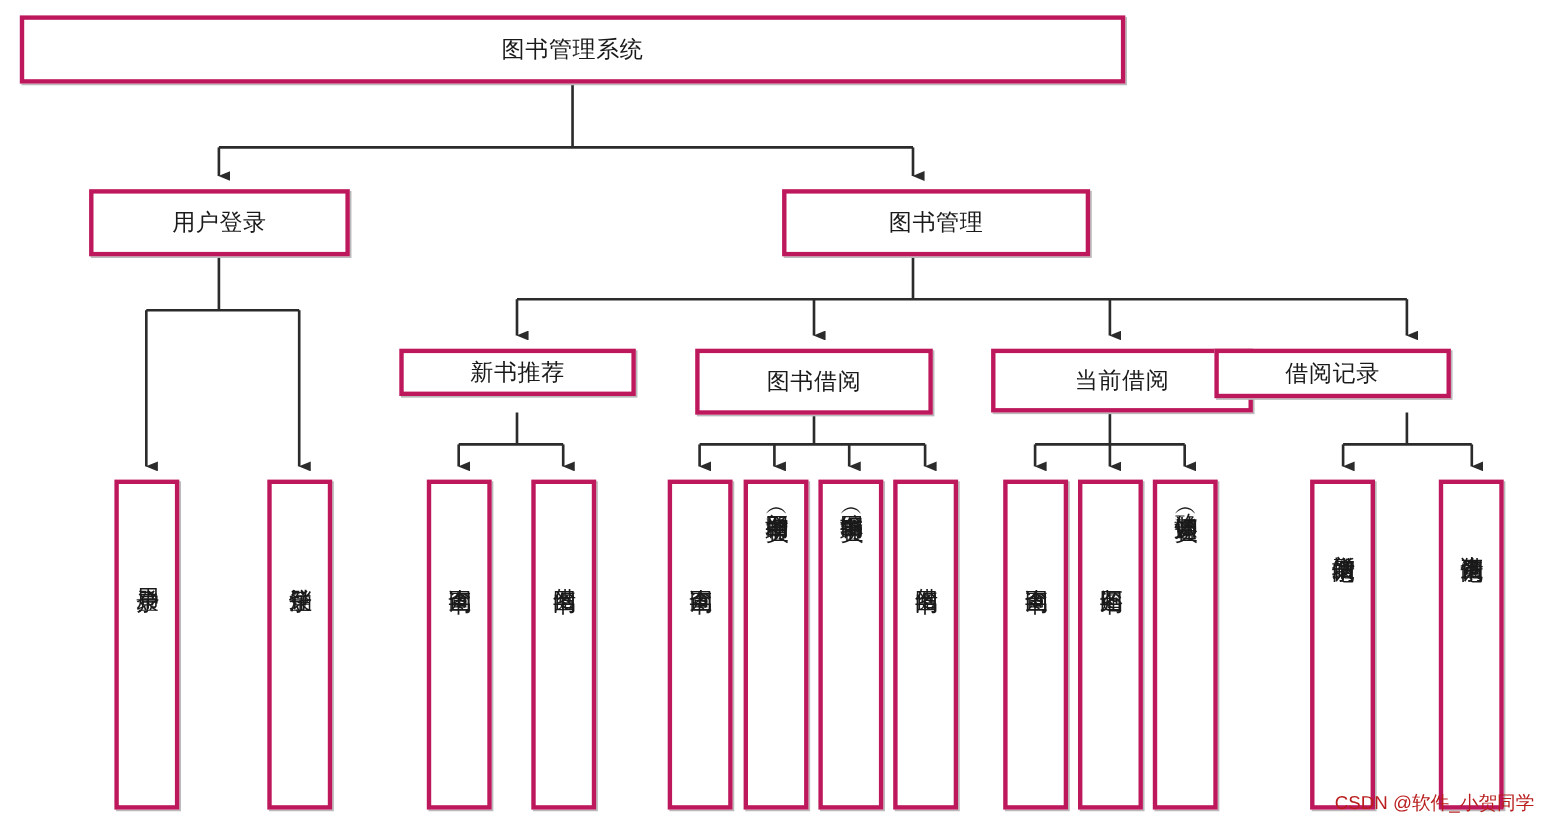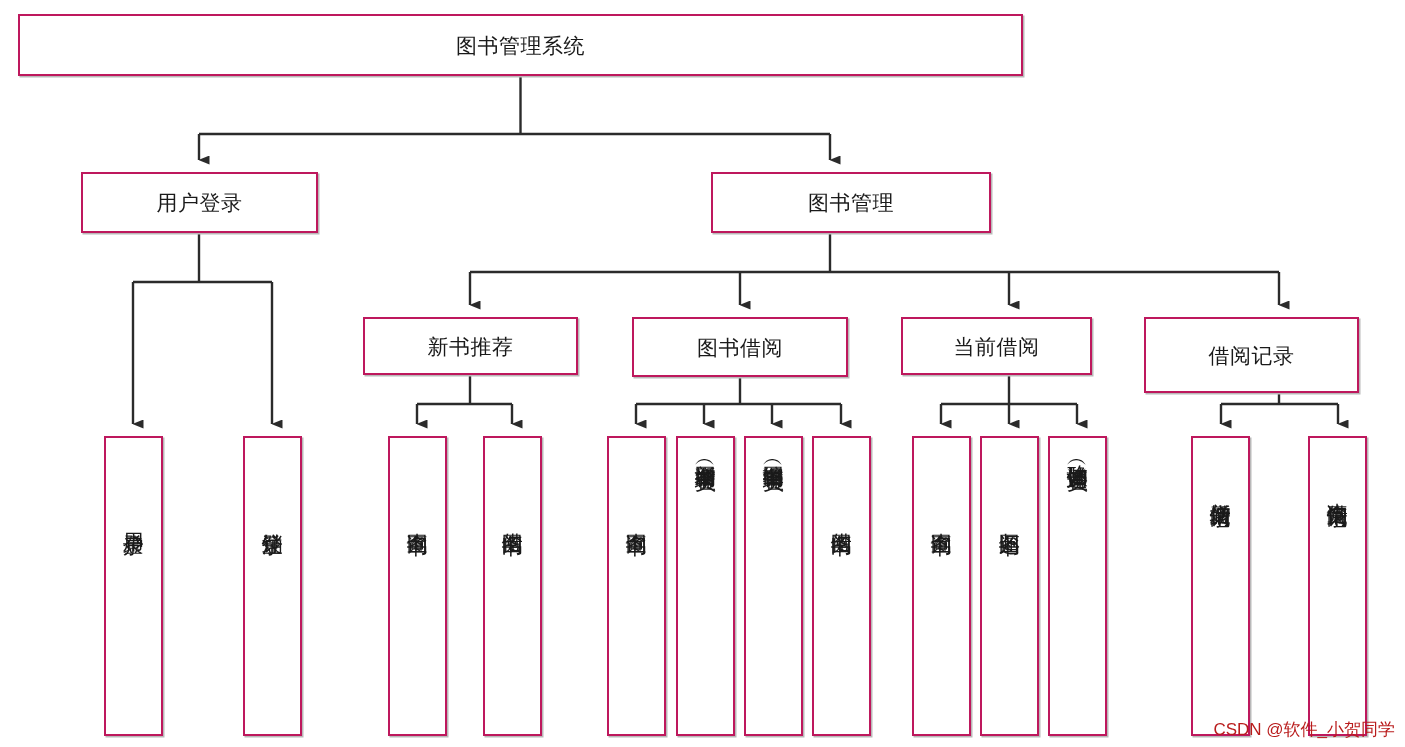--- a/index.html
+++ b/index.html
@@ -18,21 +18,21 @@
     position: absolute;
     left: 0;
     top: 0;
     width: 1405px;
     height: 747px;
   }
   .node-box {
     position: absolute;
     box-sizing: border-box;
     background: #ffffff;
-    border: 2px solid #be185d;
+    border: 4px solid #be185d;
     box-shadow: 1.5px 1.5px 0 0 #b9b9b9;
     display: flex;
     align-items: center;
     justify-content: center;
   }
   .node-label-h {
     font-size: 21px;
     color: #1a1a1a;
     letter-spacing: 0.5px;
     line-height: 1;
@@ -131,30 +131,30 @@
     <span class="node-label-h">图书管理系统</span>
   </div>
 
   <div class="node-box" style="left:81px; top:172px; width:237px; height:61px;">
     <span class="node-label-h">用户登录</span>
   </div>
   <div class="node-box" style="left:711px; top:172px; width:280px; height:61px;">
     <span class="node-label-h">图书管理</span>
   </div>
 
-  <div class="node-box" style="left:363px; top:317px; width:215px; height:58px;">
+  <div class="node-box" style="left:363px; top:317px; width:215px; height:43px;">
     <span class="node-label-h">新书推荐</span>
   </div>
   <div class="node-box" style="left:632px; top:317px; width:216px; height:60px;">
     <span class="node-label-h">图书借阅</span>
   </div>
-  <div class="node-box" style="left:901px; top:317px; width:191px; height:58px;">
+  <div class="node-box" style="left:901px; top:317px; width:238px; height:58px;">
     <span class="node-label-h">当前借阅</span>
   </div>
-  <div class="node-box" style="left:1144px; top:317px; width:215px; height:76px;">
+  <div class="node-box" style="left:1104px; top:317px; width:215px; height:45px;">
     <span class="node-label-h">借阅记录</span>
   </div>
 
   <div class="node-box leaf" style="left:104px; top:436px; width:59px; height:300px; padding-top:78px;">
     <span class="node-label-v">用户登录</span>
   </div>
   <div class="node-box leaf" style="left:243px; top:436px; width:59px; height:300px; padding-top:78px;">
     <span class="node-label-v">注销登录</span>
   </div>
 

